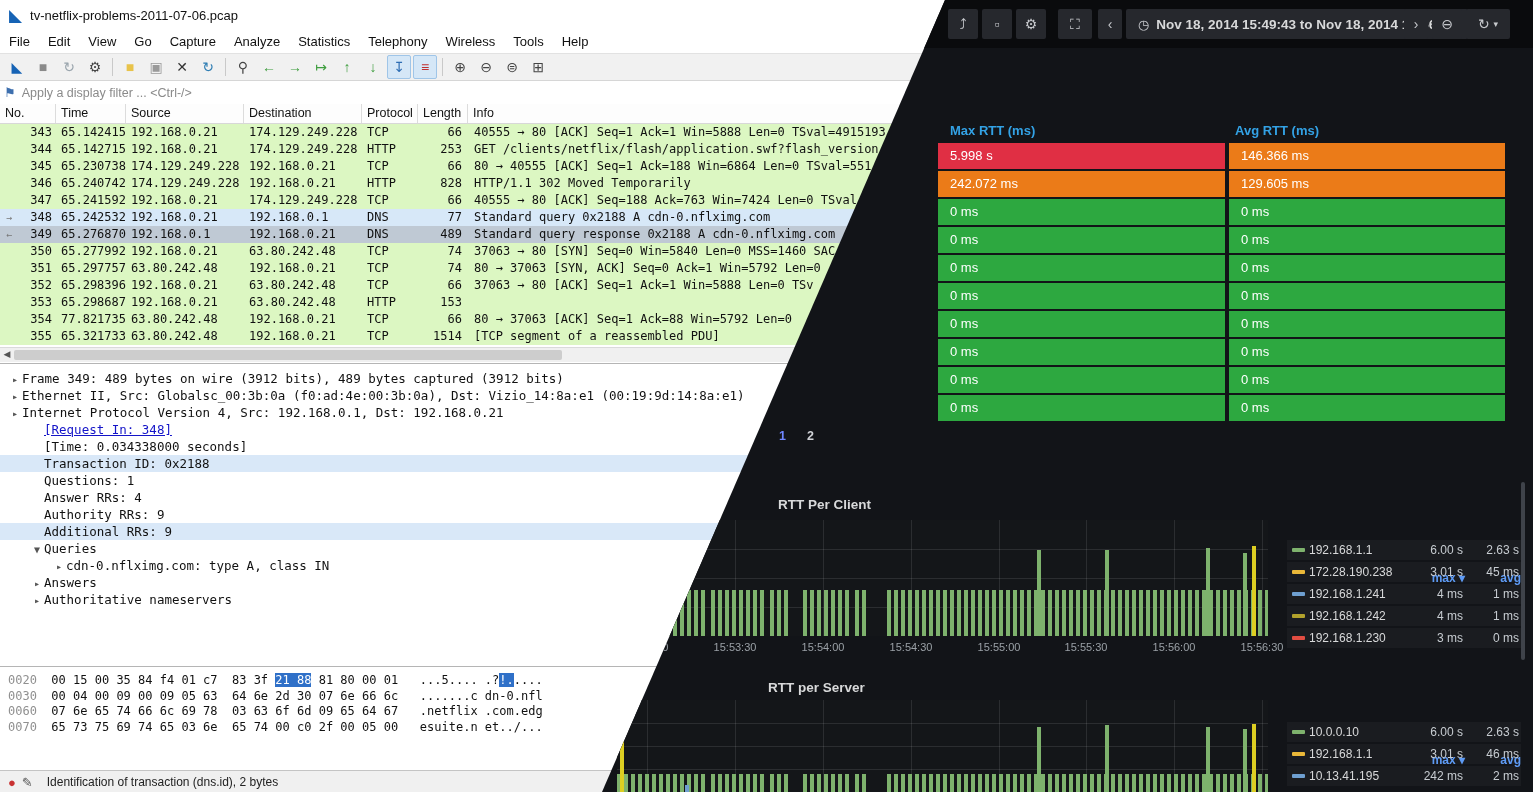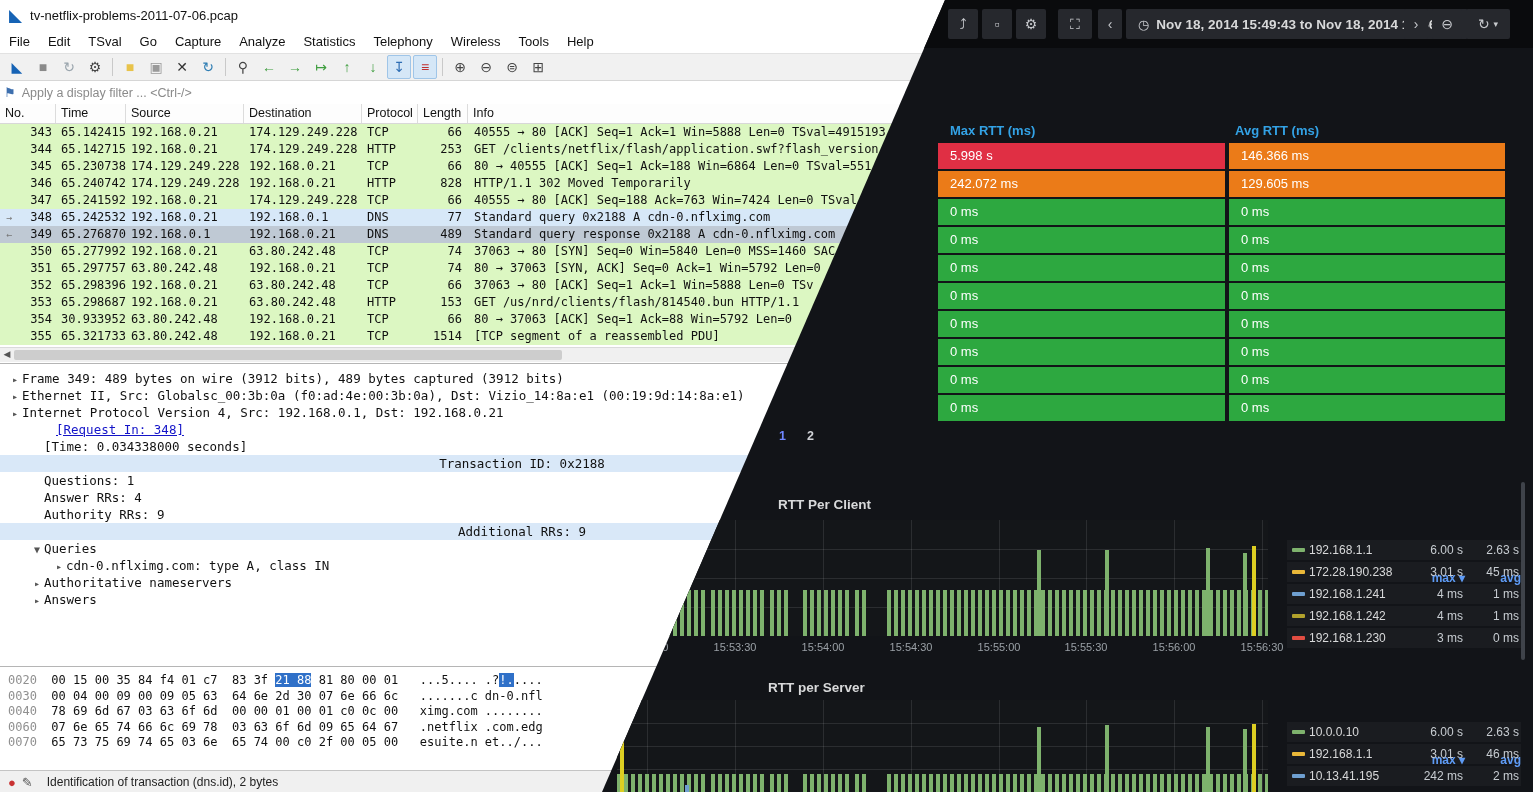--- a/index.html
+++ b/index.html
@@ -27,21 +27,21 @@
   .prow .gut{color:#777;font-size:10px;text-align:center;}
   .prow.tcp{background:#dcf7c2;}
   .prow.dnsq{background:#d7e8f8;}
   .prow.sel{background:#bfc9d4;}
   .hscroll{position:absolute;left:0;top:347px;width:100%;height:14px;background:#f0f0f0;border-top:1px solid #dadada;}
   .hscroll .arr{position:absolute;left:0;top:0;width:14px;height:13px;text-align:center;font-size:9px;color:#555;line-height:13px;}
   .hscroll .thumb{position:absolute;left:14px;top:2px;width:548px;height:10px;background:#cdcdcd;border-radius:2px;}
   .details{position:absolute;left:0;top:363px;width:100%;height:302px;background:#fff;border-top:1px solid #b5b5b5;padding-top:6px;font-family:"DejaVu Sans Mono",monospace;font-size:12.5px;}
   .drow{height:17px;line-height:17px;white-space:pre;}
   .drow .tw{display:inline-block;width:14px;color:#555;font-size:10px;text-align:center;}
-  .drow.hl{background:#d9e8f8;text-align:center;}
+  .drow.hl{background:#d9e8f8;}
   .drow.link .txt{color:#1414c8;text-decoration:underline;}
   .hex{position:absolute;left:0;top:666px;width:100%;height:103px;background:#fff;border-top:1px solid #b5b5b5;padding-top:6px;font-family:"DejaVu Sans Mono",monospace;font-size:12px;}
   .hrow{height:15.5px;line-height:15.5px;white-space:pre;}
   .hrow .off{color:#909090;padding-left:8px;}
   .hrow .bsel{background:#2f70c8;color:#fff;}
   .ws-status{position:absolute;left:0;top:770px;width:100%;height:22px;background:#f0f0f0;border-top:1px solid #c4c4c4;display:flex;align-items:center;font-size:12px;color:#222;}
   .dot{color:#c83232;font-size:13px;margin:0 6px 0 8px;}
   .pencil{color:#555;font-size:13px;margin-right:14px;}
   
   .gf{position:absolute;left:0;top:0;width:1533px;height:792px;background:#121418;clip-path:polygon(945px 0px,1533px 0px,1533px 792px,602px 792px);color:#d8d9da;}
@@ -72,21 +72,21 @@
 <div class="stage">
 
   <div class="ws">
     <div class="ws-title">
       <span class="ws-fin">◣</span>
       <span class="ws-title-text">tv-netflix-problems-2011-07-06.pcap</span>
     </div>
     <div class="ws-menu" id="ws-menubar">
         <span>File</span>
         <span>Edit</span>
-        <span>TSval</span>
+        <span>View</span>
         <span>Go</span>
         <span>Capture</span>
         <span>Analyze</span>
         <span>Statistics</span>
         <span>Telephony</span>
         <span>Wireless</span>
         <span>Tools</span>
         <span>Help</span>
       </div>
     <div class="ws-toolbar" id="ws-toolbar">
@@ -230,26 +230,25 @@
             <div style="padding-left: 6px;">37063 → 80 [ACK] Seq=1 Ack=1 Win=5888 Len=0 TSv</div>
           </div>
           <div class="prow tcp">
             <div class="gut"></div>
             <div class="no">353</div>
             <div style="padding-left: 5px;">65.298687</div>
             <div style="padding-left: 5px;">192.168.0.21</div>
             <div style="padding-left: 5px;">63.80.242.48</div>
             <div style="padding-left: 5px;">HTTP</div>
             <div class="len">153</div>
-            <div style="padding-left: 6px;">GET /us/nrd/clients/flash/814540.bun HTTP/1.1</div>
           </div>
           <div class="prow tcp">
             <div class="gut"></div>
             <div class="no">354</div>
-            <div style="padding-left: 5px;">30.933952</div>
+            <div style="padding-left: 5px;">77.821735</div>
             <div style="padding-left: 5px;">63.80.242.48</div>
             <div style="padding-left: 5px;">192.168.0.21</div>
             <div style="padding-left: 5px;">TCP</div>
             <div class="len">66</div>
             <div style="padding-left: 6px;">80 → 37063 [ACK] Seq=1 Ack=88 Win=5792 Len=0</div>
           </div>
           <div class="prow tcp">
             <div class="gut"></div>
             <div class="no">355</div>
             <div style="padding-left: 5px;">65.321733</div>
@@ -262,36 +261,35 @@
         </div>
     </div>
     <div class="hscroll">
       <div class="arr">◀</div>
       <div class="thumb"></div>
     </div>
     <div class="details" id="ws-details">
         <div class="drow" style="padding-left: 8px;"><span class="tw">▸</span><span class="txt">Frame 349: 489 bytes on wire (3912 bits), 489 bytes captured (3912 bits)</span></div>
         <div class="drow" style="padding-left: 8px;"><span class="tw">▸</span><span class="txt">Ethernet II, Src: Globalsc_00:3b:0a (f0:ad:4e:00:3b:0a), Dst: Vizio_14:8a:e1 (00:19:9d:14:8a:e1)</span></div>
         <div class="drow" style="padding-left: 8px;"><span class="tw">▸</span><span class="txt">Internet Protocol Version 4, Src: 192.168.0.1, Dst: 192.168.0.21</span></div>
-        <div class="drow link" style="padding-left: 42px;"><span class="tw"></span><span class="txt">[Request In: 348]</span></div>
+        <div class="drow link" style="padding-left: 30px;"><span class="tw"></span><span class="txt">[Request In: 348]</span></div>
         <div class="drow" style="padding-left: 30px;"><span class="tw"></span><span class="txt">[Time: 0.034338000 seconds]</span></div>
         <div class="drow hl" style="padding-left: 30px;"><span class="tw"></span><span class="txt">Transaction ID: 0x2188</span></div>
         <div class="drow" style="padding-left: 30px;"><span class="tw"></span><span class="txt">Questions: 1</span></div>
         <div class="drow" style="padding-left: 30px;"><span class="tw"></span><span class="txt">Answer RRs: 4</span></div>
         <div class="drow" style="padding-left: 30px;"><span class="tw"></span><span class="txt">Authority RRs: 9</span></div>
         <div class="drow hl" style="padding-left: 30px;"><span class="tw"></span><span class="txt">Additional RRs: 9</span></div>
         <div class="drow" style="padding-left: 30px;"><span class="tw">▼</span><span class="txt">Queries</span></div>
         <div class="drow" style="padding-left: 52px;"><span class="tw">▸</span><span class="txt">cdn-0.nflximg.com: type A, class IN</span></div>
+        <div class="drow" style="padding-left: 30px;"><span class="tw">▸</span><span class="txt">Answers</span></div>
         <div class="drow" style="padding-left: 30px;"><span class="tw">▸</span><span class="txt">Authoritative nameservers</span></div>
-        <div class="drow" style="padding-left: 30px;"><span class="tw">▸</span><span class="txt">Answers</span></div>
       </div>
     <div class="hex" id="ws-hex">
         <div class="hrow"><span class="off">0020  </span><span>00 15 00 35 84 f4 01 c7  83 3f </span><span class="bsel">21 88</span><span> 81 80 00 01   </span><span>...5.... .?</span><span class="bsel">!.</span><span>....</span></div>
         <div class="hrow"><span class="off">0030  </span><span>00 04 00 09 00 09 05 63  64 6e 2d 30 07 6e 66 6c</span><span>   </span><span>.......c dn-0.nfl</span><span></span></div>
-        <div class="hrow"><span class="off">0040  </span><span>78 69 6d 67 03 63 6f 6d  00 00 01 00 01 c0 0c 00</span><span>   </span><span>ximg.com ........</span><span></span></div>
         <div class="hrow"><span class="off">0060  </span><span>07 6e 65 74 66 6c 69 78  03 63 6f 6d 09 65 64 67</span><span>   </span><span>.netflix .com.edg</span><span></span></div>
         <div class="hrow"><span class="off">0070  </span><span>65 73 75 69 74 65 03 6e  65 74 00 c0 2f 00 05 00</span><span>   </span><span>esuite.n et../...</span><span></span></div>
       </div>
     <div class="ws-status">
       <span class="dot">●</span>
       <span class="pencil">✎</span>
       <span>Identification of transaction (dns.id), 2 bytes</span>
     </div>
   </div>
 

